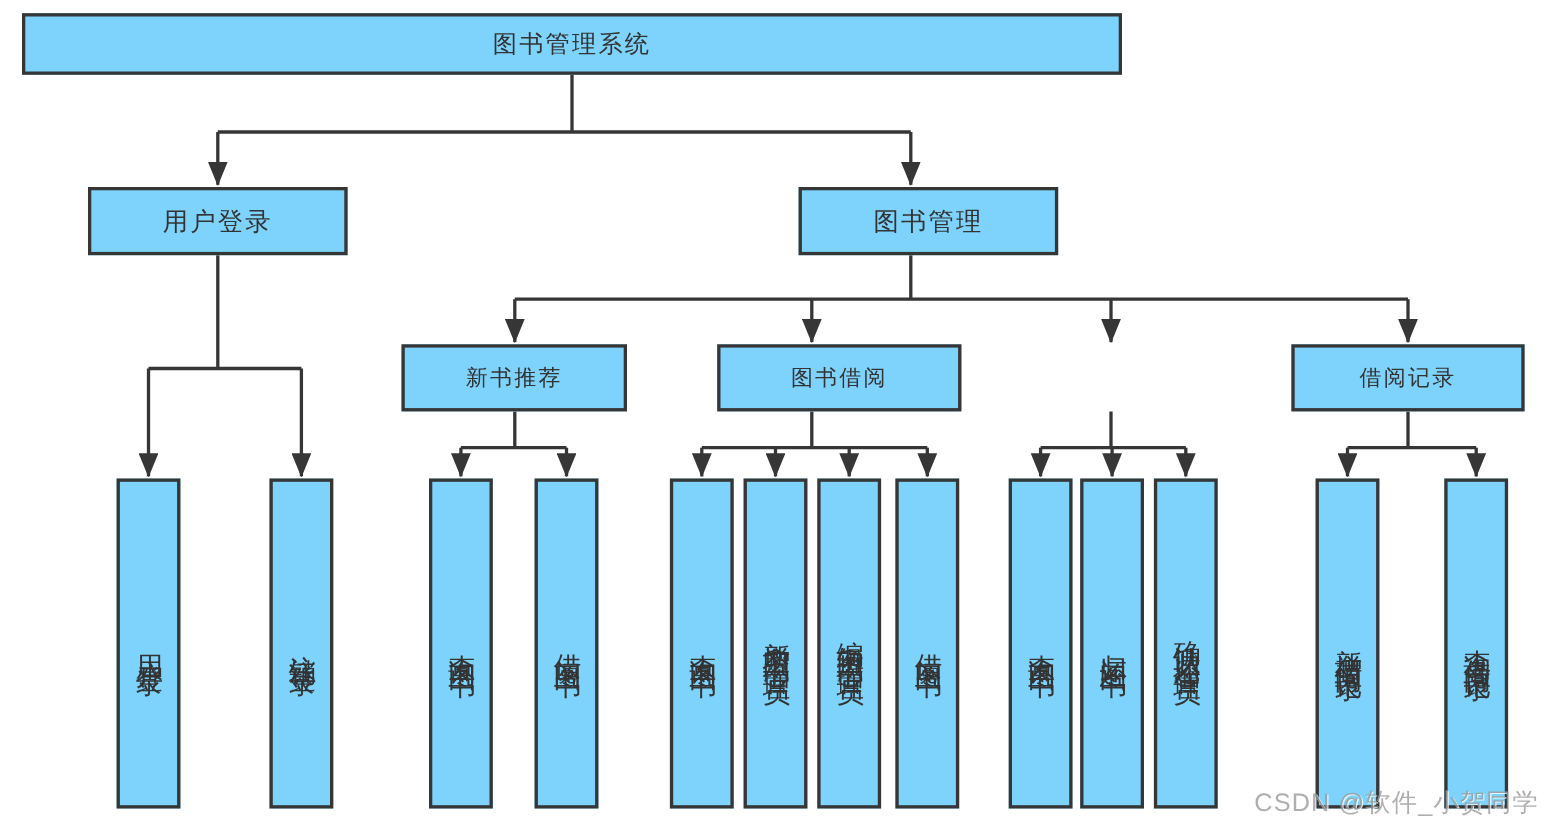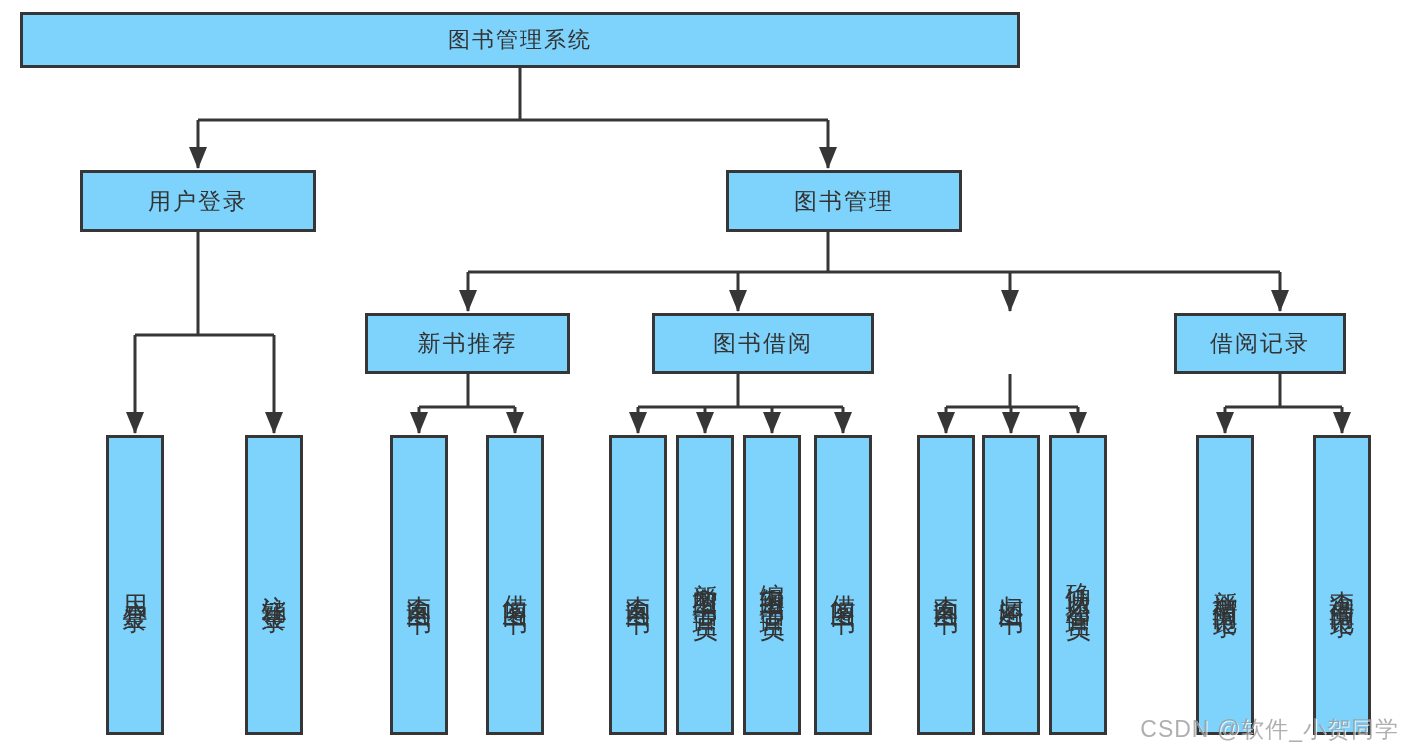--- a/index.html
+++ b/index.html
@@ -28,21 +28,21 @@
     border: 3px solid var(--line, #363636);
     color: var(--text, #333333);
     display: flex;
     align-items: center;
     justify-content: center;
     z-index: 1;
     letter-spacing: 2px;
   }
   .node.root   { left: 20px;  top: 12px;  width: 1000px; height: 56px; font-size: 22px; }
   .node.lvl2   { top: 170px;  height: 62px; width: 236px; font-size: 23px; }
-  .node.lvl3   { top: 313px;  height: 61px; font-size: 23px; }
+  .node.lvl3   { top: 313px;  height: 61px; font-size: 20px; }
   .node.leaf {
     top: 435px;
     width: 58px;
     height: 300px;
     writing-mode: vertical-rl;
     text-orientation: mixed;
     white-space: nowrap;
     font-size: 25px;
     letter-spacing: 5px;
     line-height: 1;
@@ -100,21 +100,21 @@
     <path class="wire" marker-end="url(#ah)" d="M1342,407 V433"></path>
   </svg>
 
   <div class="node root">图书管理系统</div>
 
   <div class="node lvl2" style="left:80px;">用户登录</div>
   <div class="node lvl2" style="left:726px;">图书管理</div>
 
   <div class="node lvl3" style="left:365px;  width:205px;">新书推荐</div>
   <div class="node lvl3" style="left:652px;  width:222px;">图书借阅</div>
-  <div class="node lvl3" style="left:1174px; width:172px;">借阅记录</div>
+  <div class="node lvl3" style="left:1174px; width:212px;">借阅记录</div>
 
   <div class="node leaf" style="left:106px;">用户登录</div>
   <div class="node leaf" style="left:245px;">注销登录</div>
 
   <div class="node leaf" style="left:390px;">查询图书</div>
   <div class="node leaf" style="left:486px;">借阅图书</div>
 
   <div class="node leaf" style="left:609px;">查询图书</div>
   <div class="node leaf" style="left:676px;">新增图书（管理员）</div>
   <div class="node leaf" style="left:743px;">编辑图书（管理员）</div>

